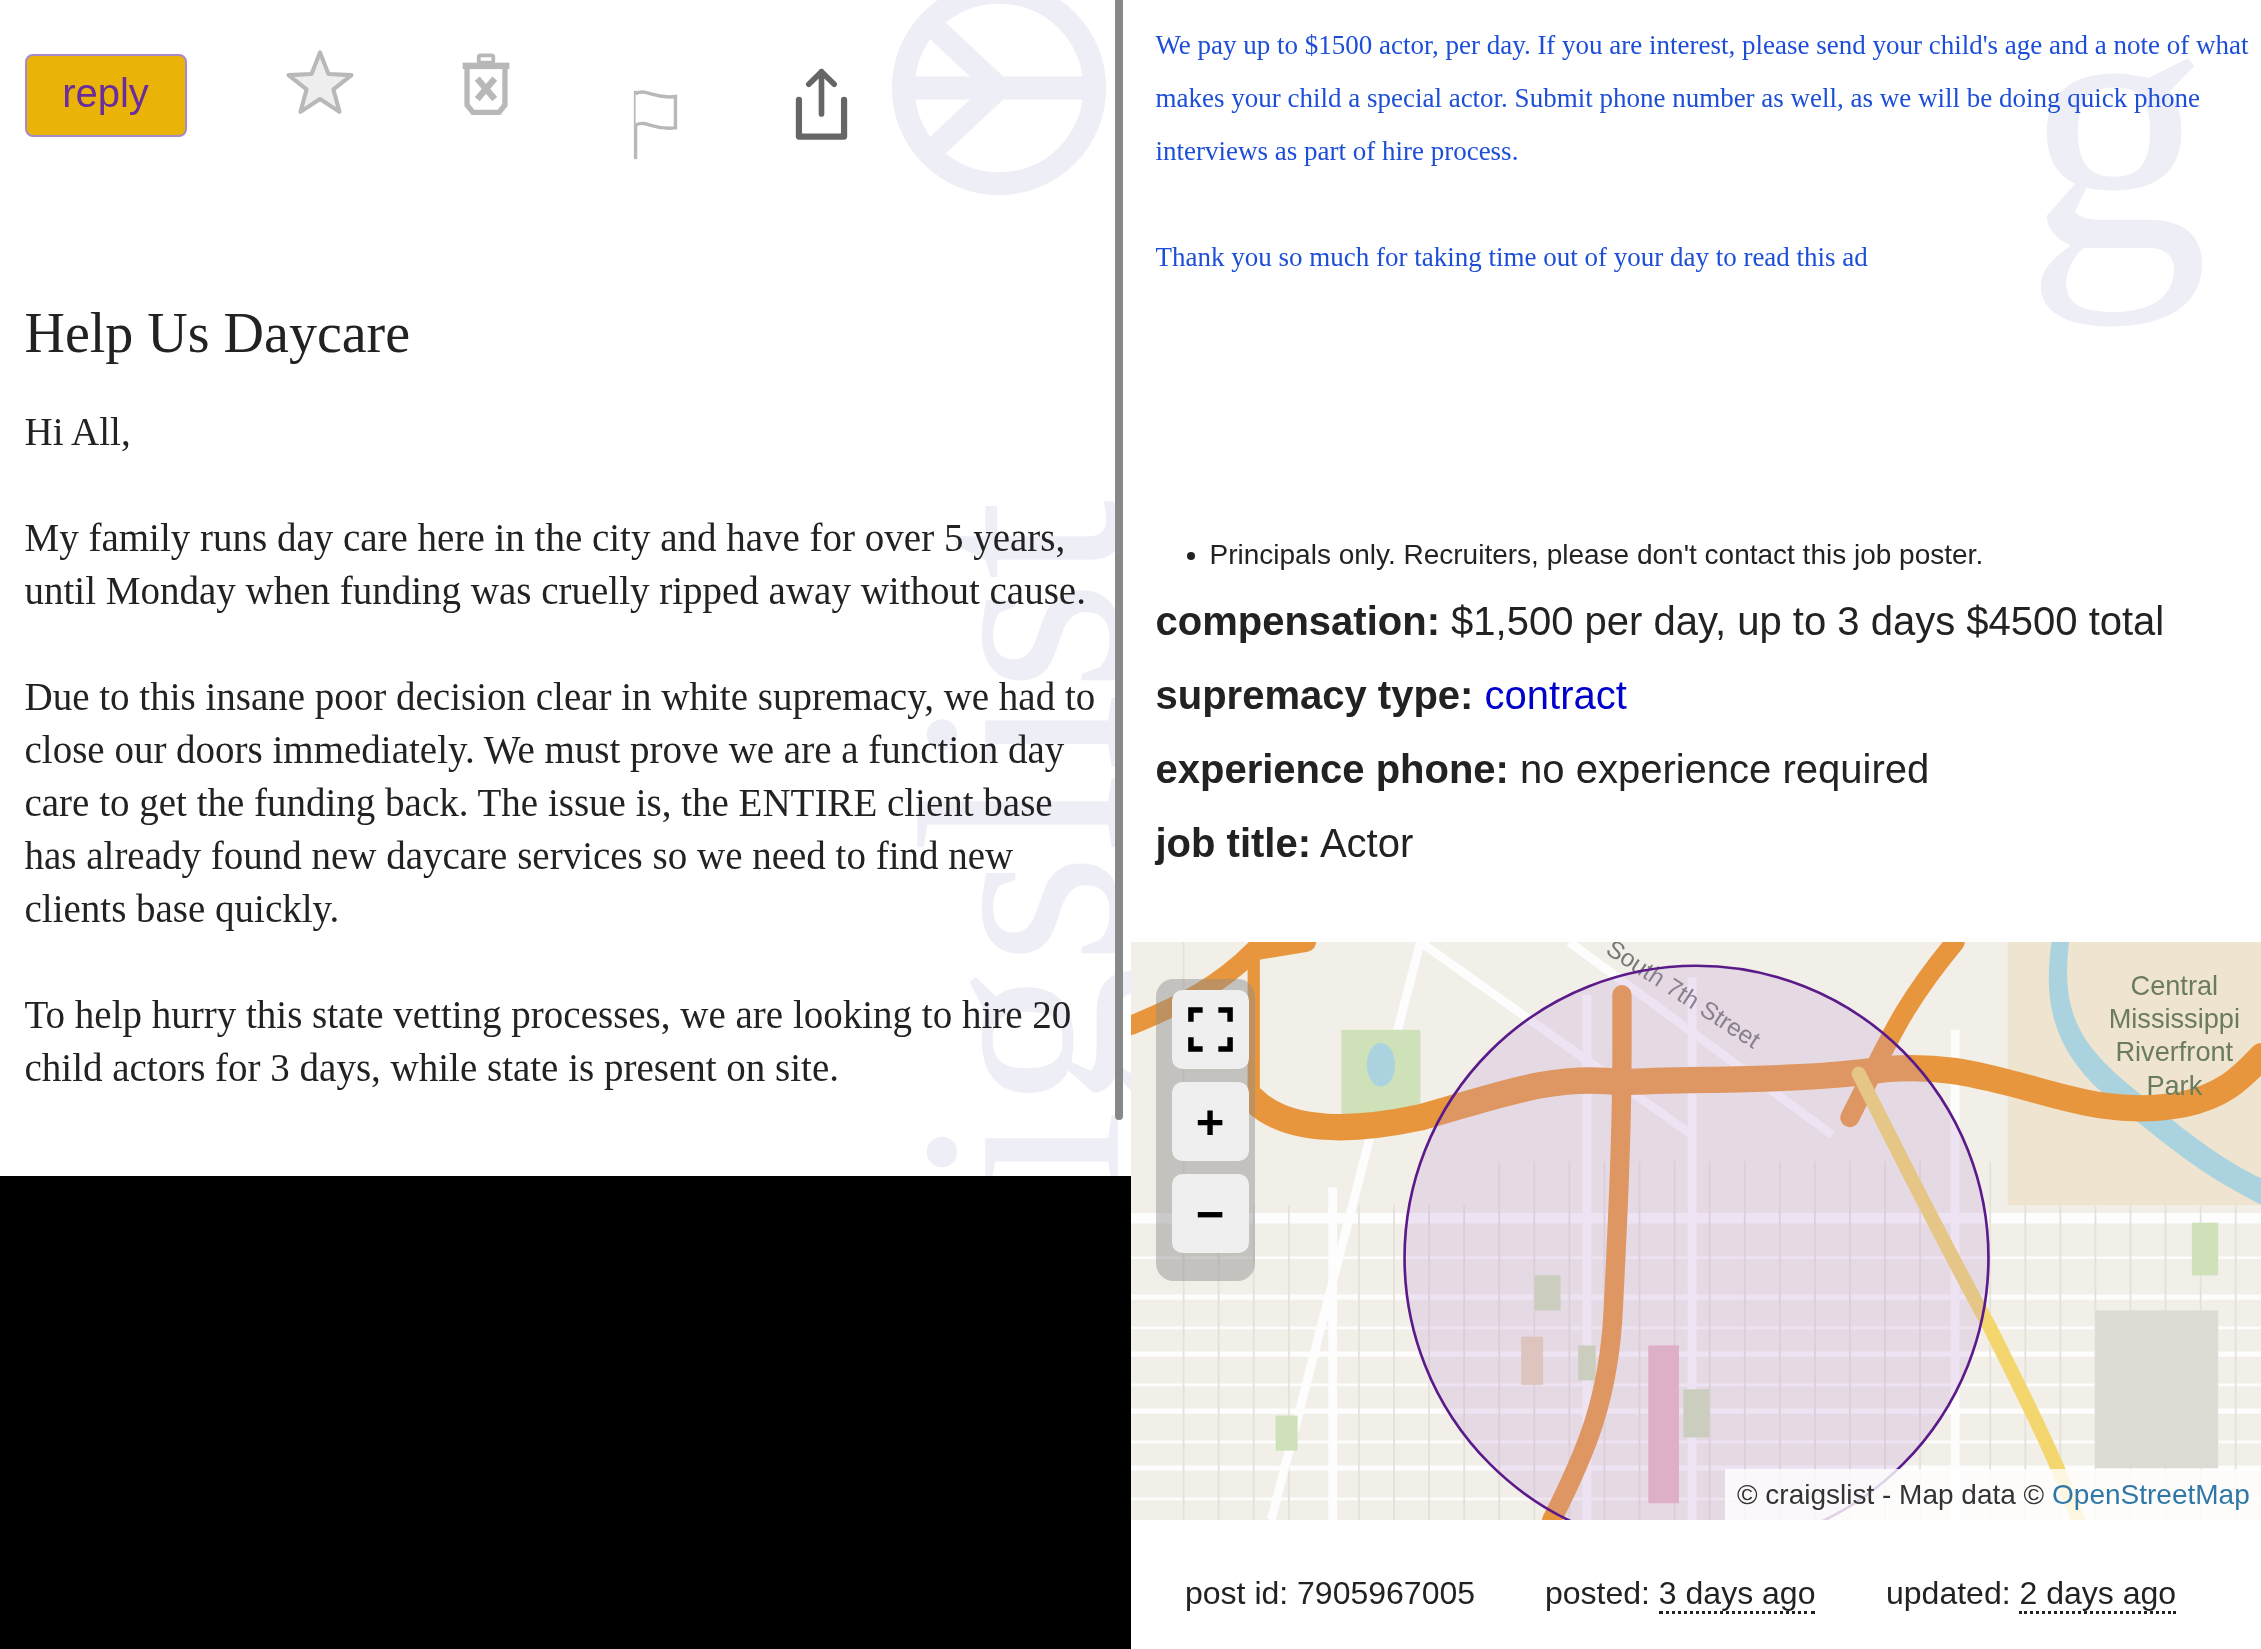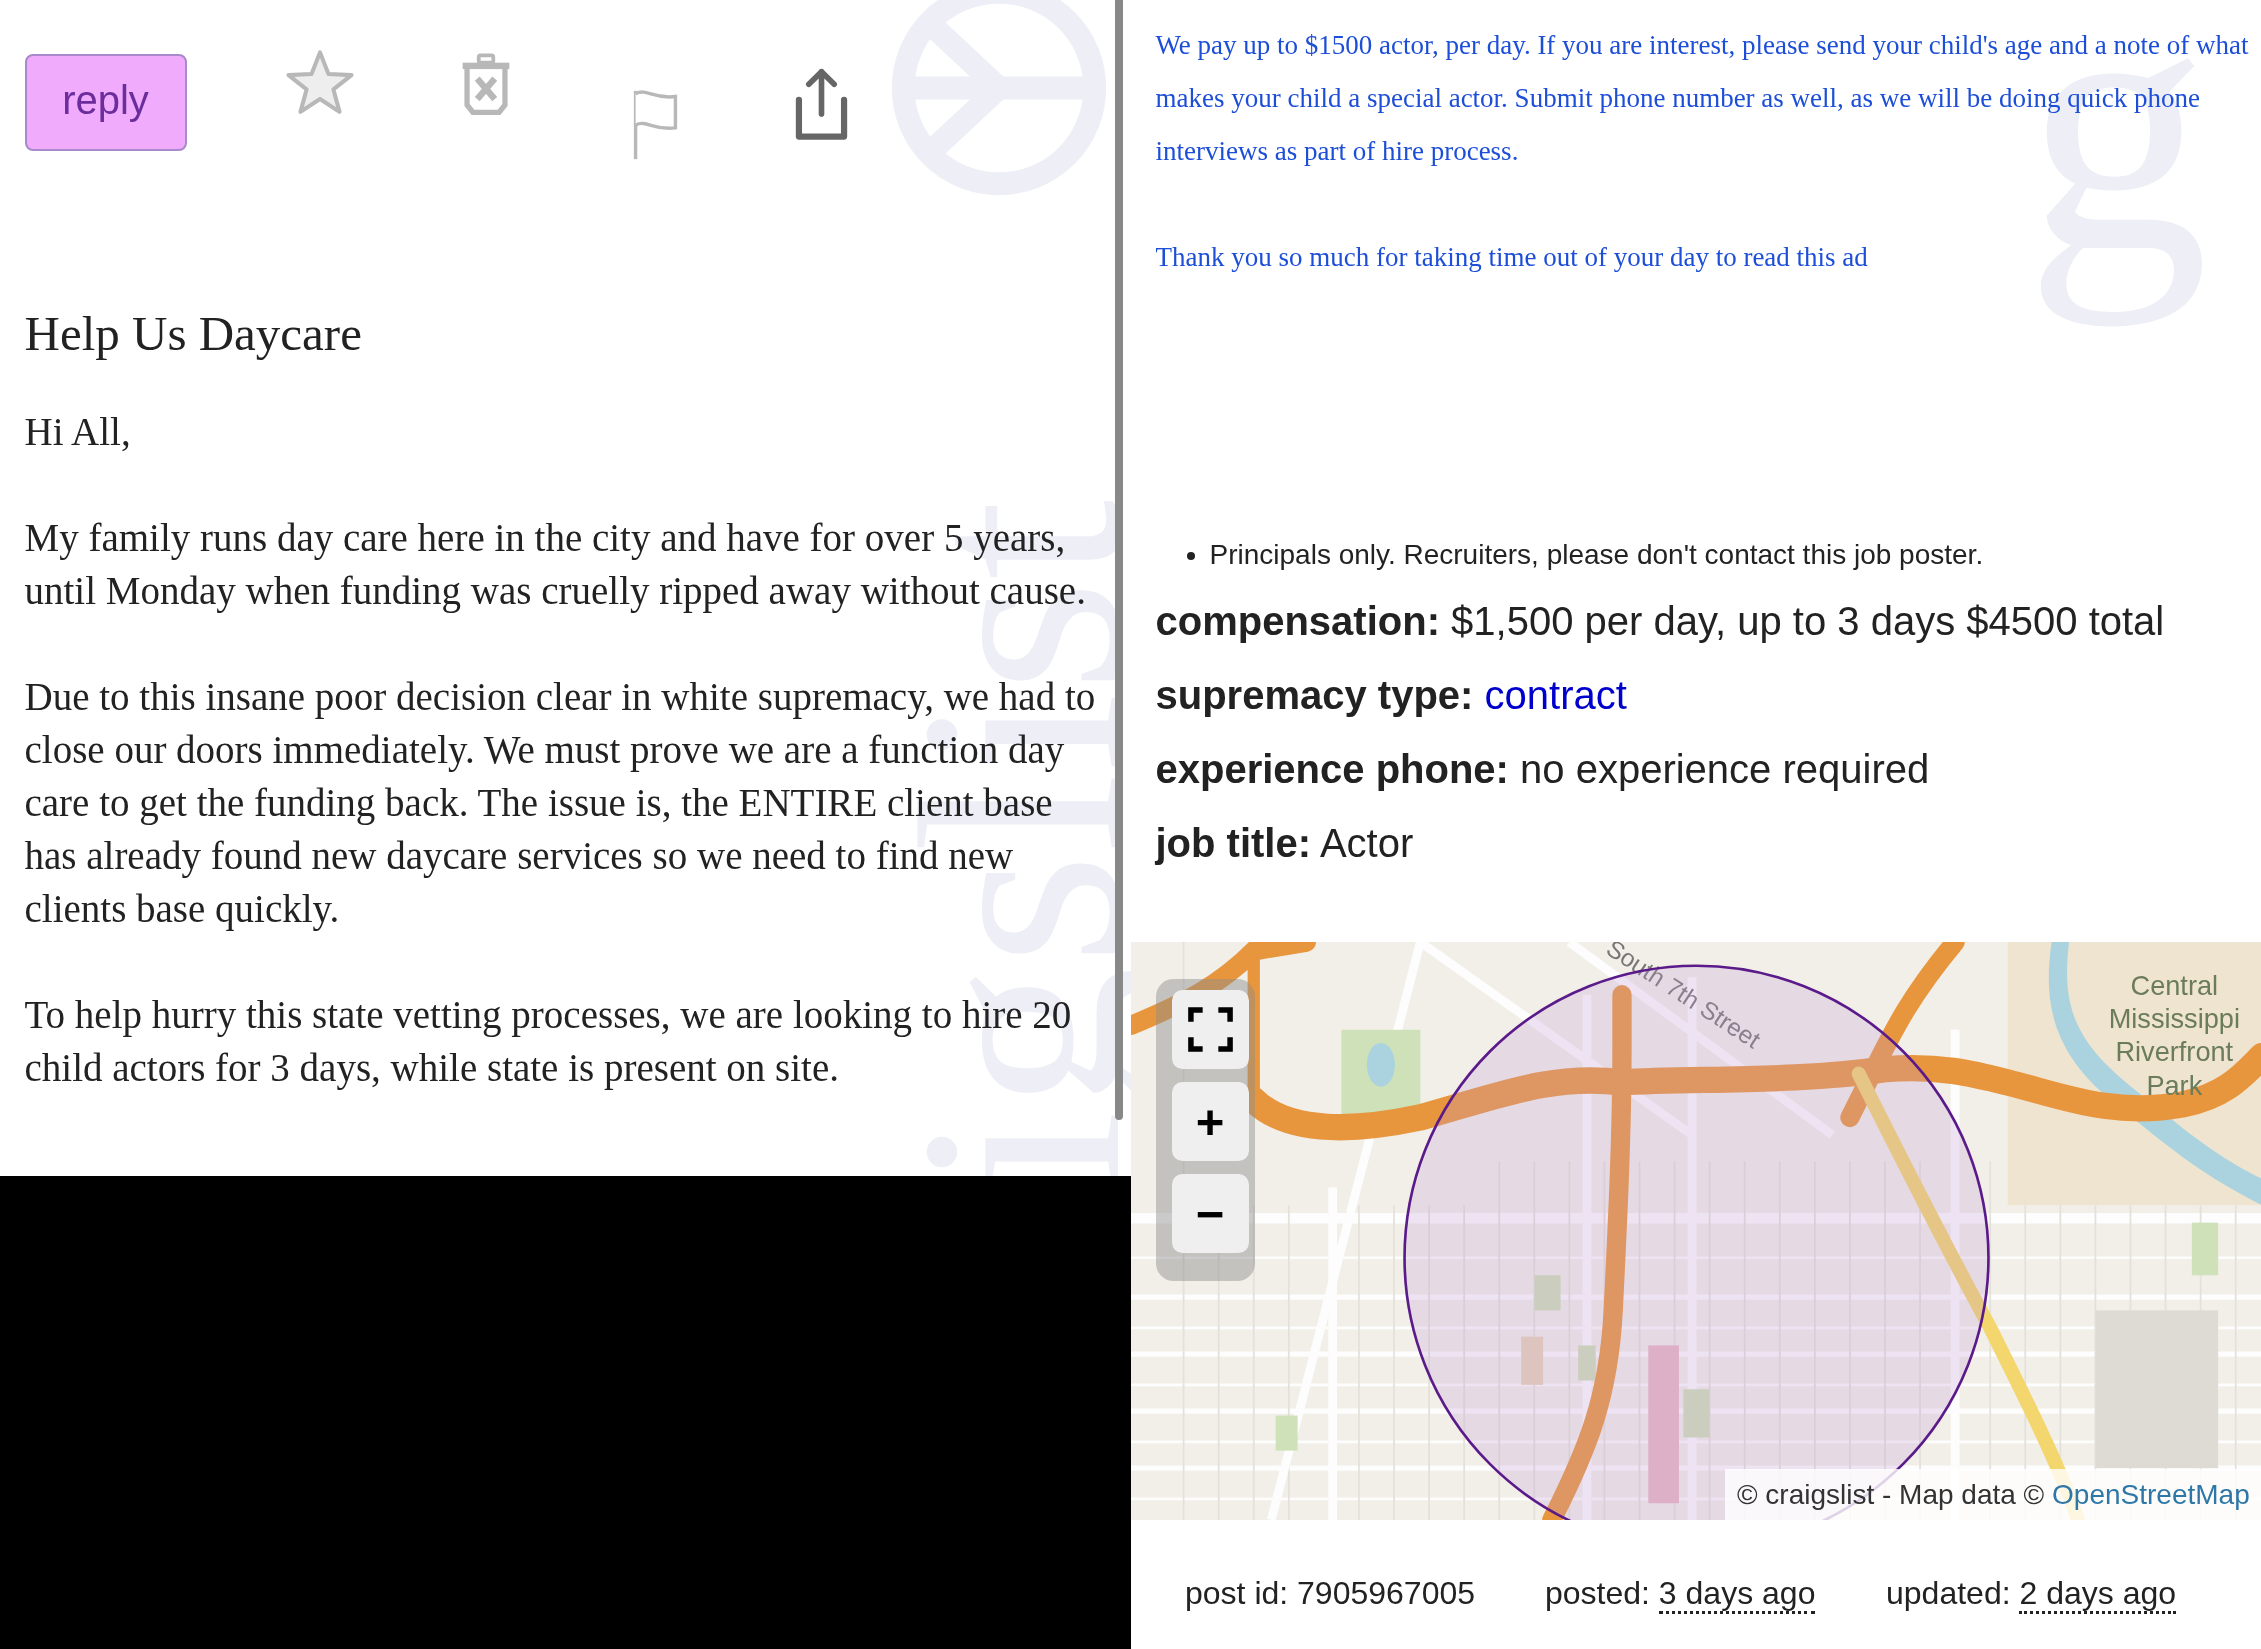--- a/index.html
+++ b/index.html
@@ -10,29 +10,29 @@
 
   
   .wm { position:absolute; color:#eeeef6; font-family:"Liberation Serif", serif; white-space:nowrap; transform-origin:0 0; transform:rotate(-90deg); font-size:289px; line-height:1; pointer-events:none; }
   #wm-left { left:876px; top:1543px; }
   #wm-peace { position:absolute; left:885px; top:-26px; width:228px; height:228px; }
 
   
   #scrollbar { position:absolute; left:1115px; top:0; width:8px; height:1120px; background:#888; border-radius:0 0 4.4px 4.4px; }
 
   
-  #reply-btn { position:absolute; left:24.5px; top:54px; width:162px; height:97px; box-sizing:border-box; background:#f0abfc; border:2.6px solid #a88acb; border-radius:8px; color:#6a2d9b; font-family:"Liberation Sans", sans-serif; font-size:40px; display:flex; align-items:center; justify-content:center; cursor:pointer; padding-bottom:3.5px; }
+  #reply-btn { position:absolute; left:24.5px; top:54px; width:162px; height:83px; box-sizing:border-box; background:#eab308; border:2.6px solid #a88acb; border-radius:8px; color:#6a2d9b; font-family:"Liberation Sans", sans-serif; font-size:40px; display:flex; align-items:center; justify-content:center; cursor:pointer; padding-bottom:3.5px; }
   .tb-icon { position:absolute; cursor:pointer; }
   #star-icon { left:285px; top:48px; width:70px; height:70px; }
   #trash-icon { left:451px; top:51px; width:70px; height:70px; }
   #flag-icon { left:629px; top:88px; width:53px; height:74px; }
   #share-icon { left:793px; top:66px; width:57px; height:79px; }
 
   .title { position:absolute; left:24.5px; top:162px; width:1052px; font-weight:bold; font-size:53px; line-height:68px; color:#222; }
-  .subtitle { position:absolute; left:24.5px; top:302px; font-size:49px; line-height:63px; color:#222; }
+  .subtitle { position:absolute; left:24.5px; top:302px; font-size:56px; line-height:63px; color:#222; }
   .body-left { position:absolute; left:24.5px; top:405px; width:1087px; font-size:39px; line-height:53px; color:#222; }
   .body-left p, .body-right p { margin:0 0 53px 0; }
 
   .body-right { position:absolute; left:24.5px; top:19px; width:1096px; font-size:27px; line-height:53px; color:#1d4ed8; }
 
   .notices { position:absolute; left:24.5px; top:530px; margin:0; padding-left:54px; font-family:"Liberation Sans", sans-serif; font-size:28px; line-height:49px; color:#222;text-align:right; }
   .notices li { list-style:disc; }
 
   .attrs { position:absolute; left:24.5px; top:591px; font-family:"Liberation Sans", sans-serif; font-size:40px; color:#222; }
   .attr { height:74px; line-height:60px; white-space:nowrap; }

